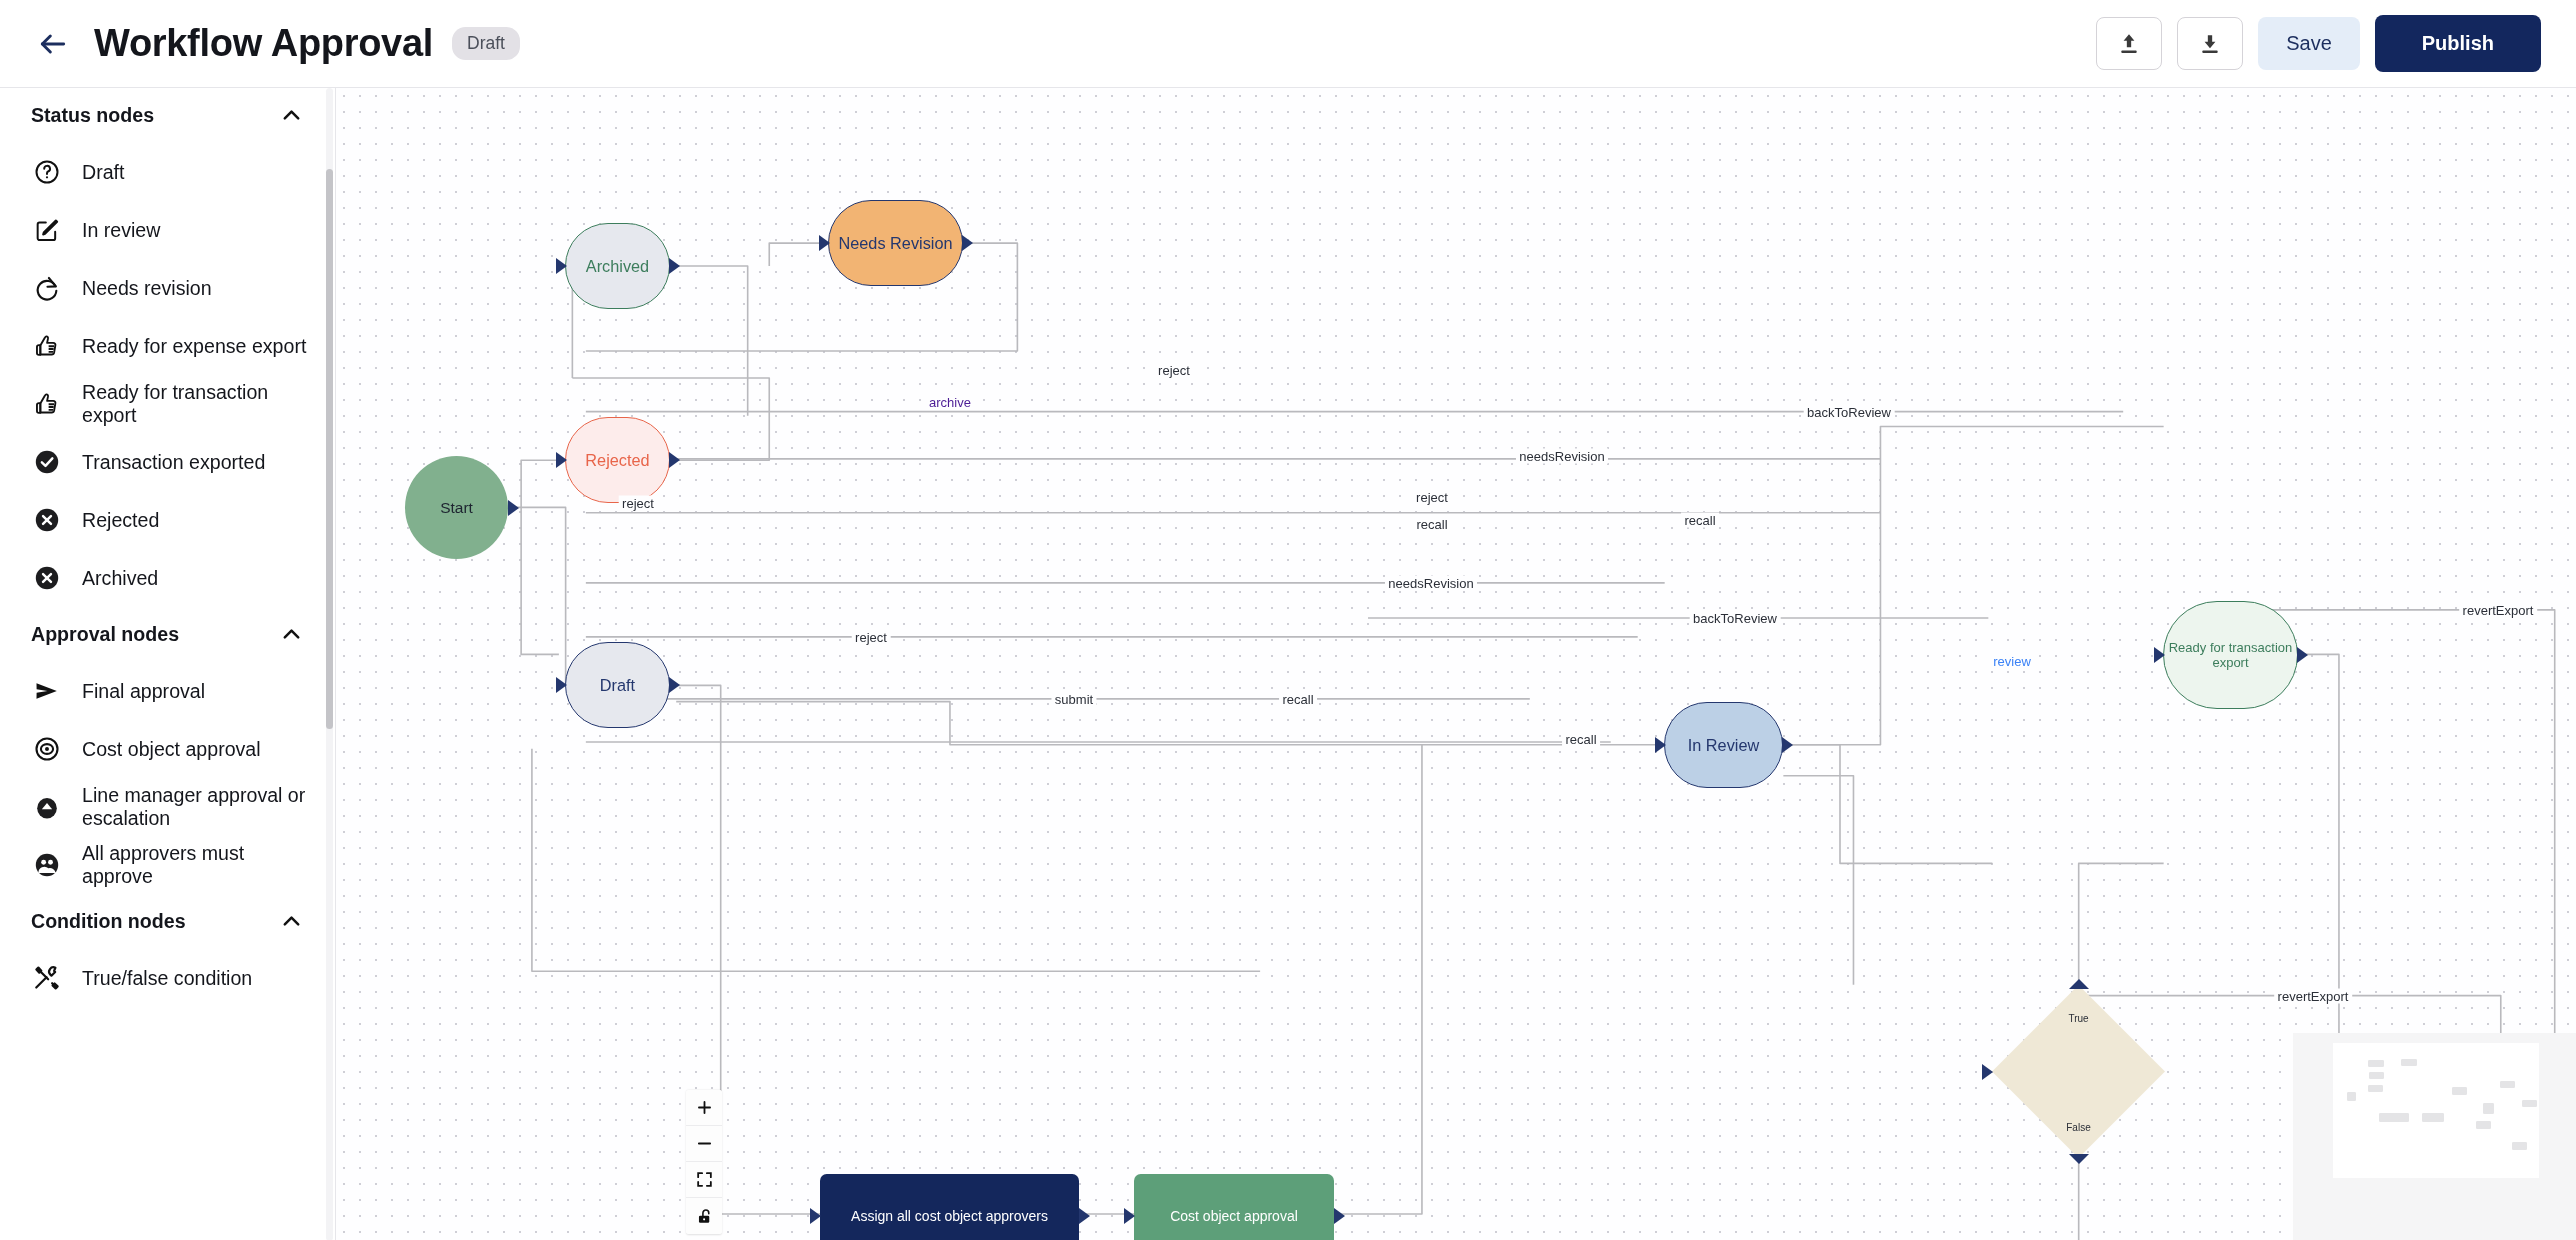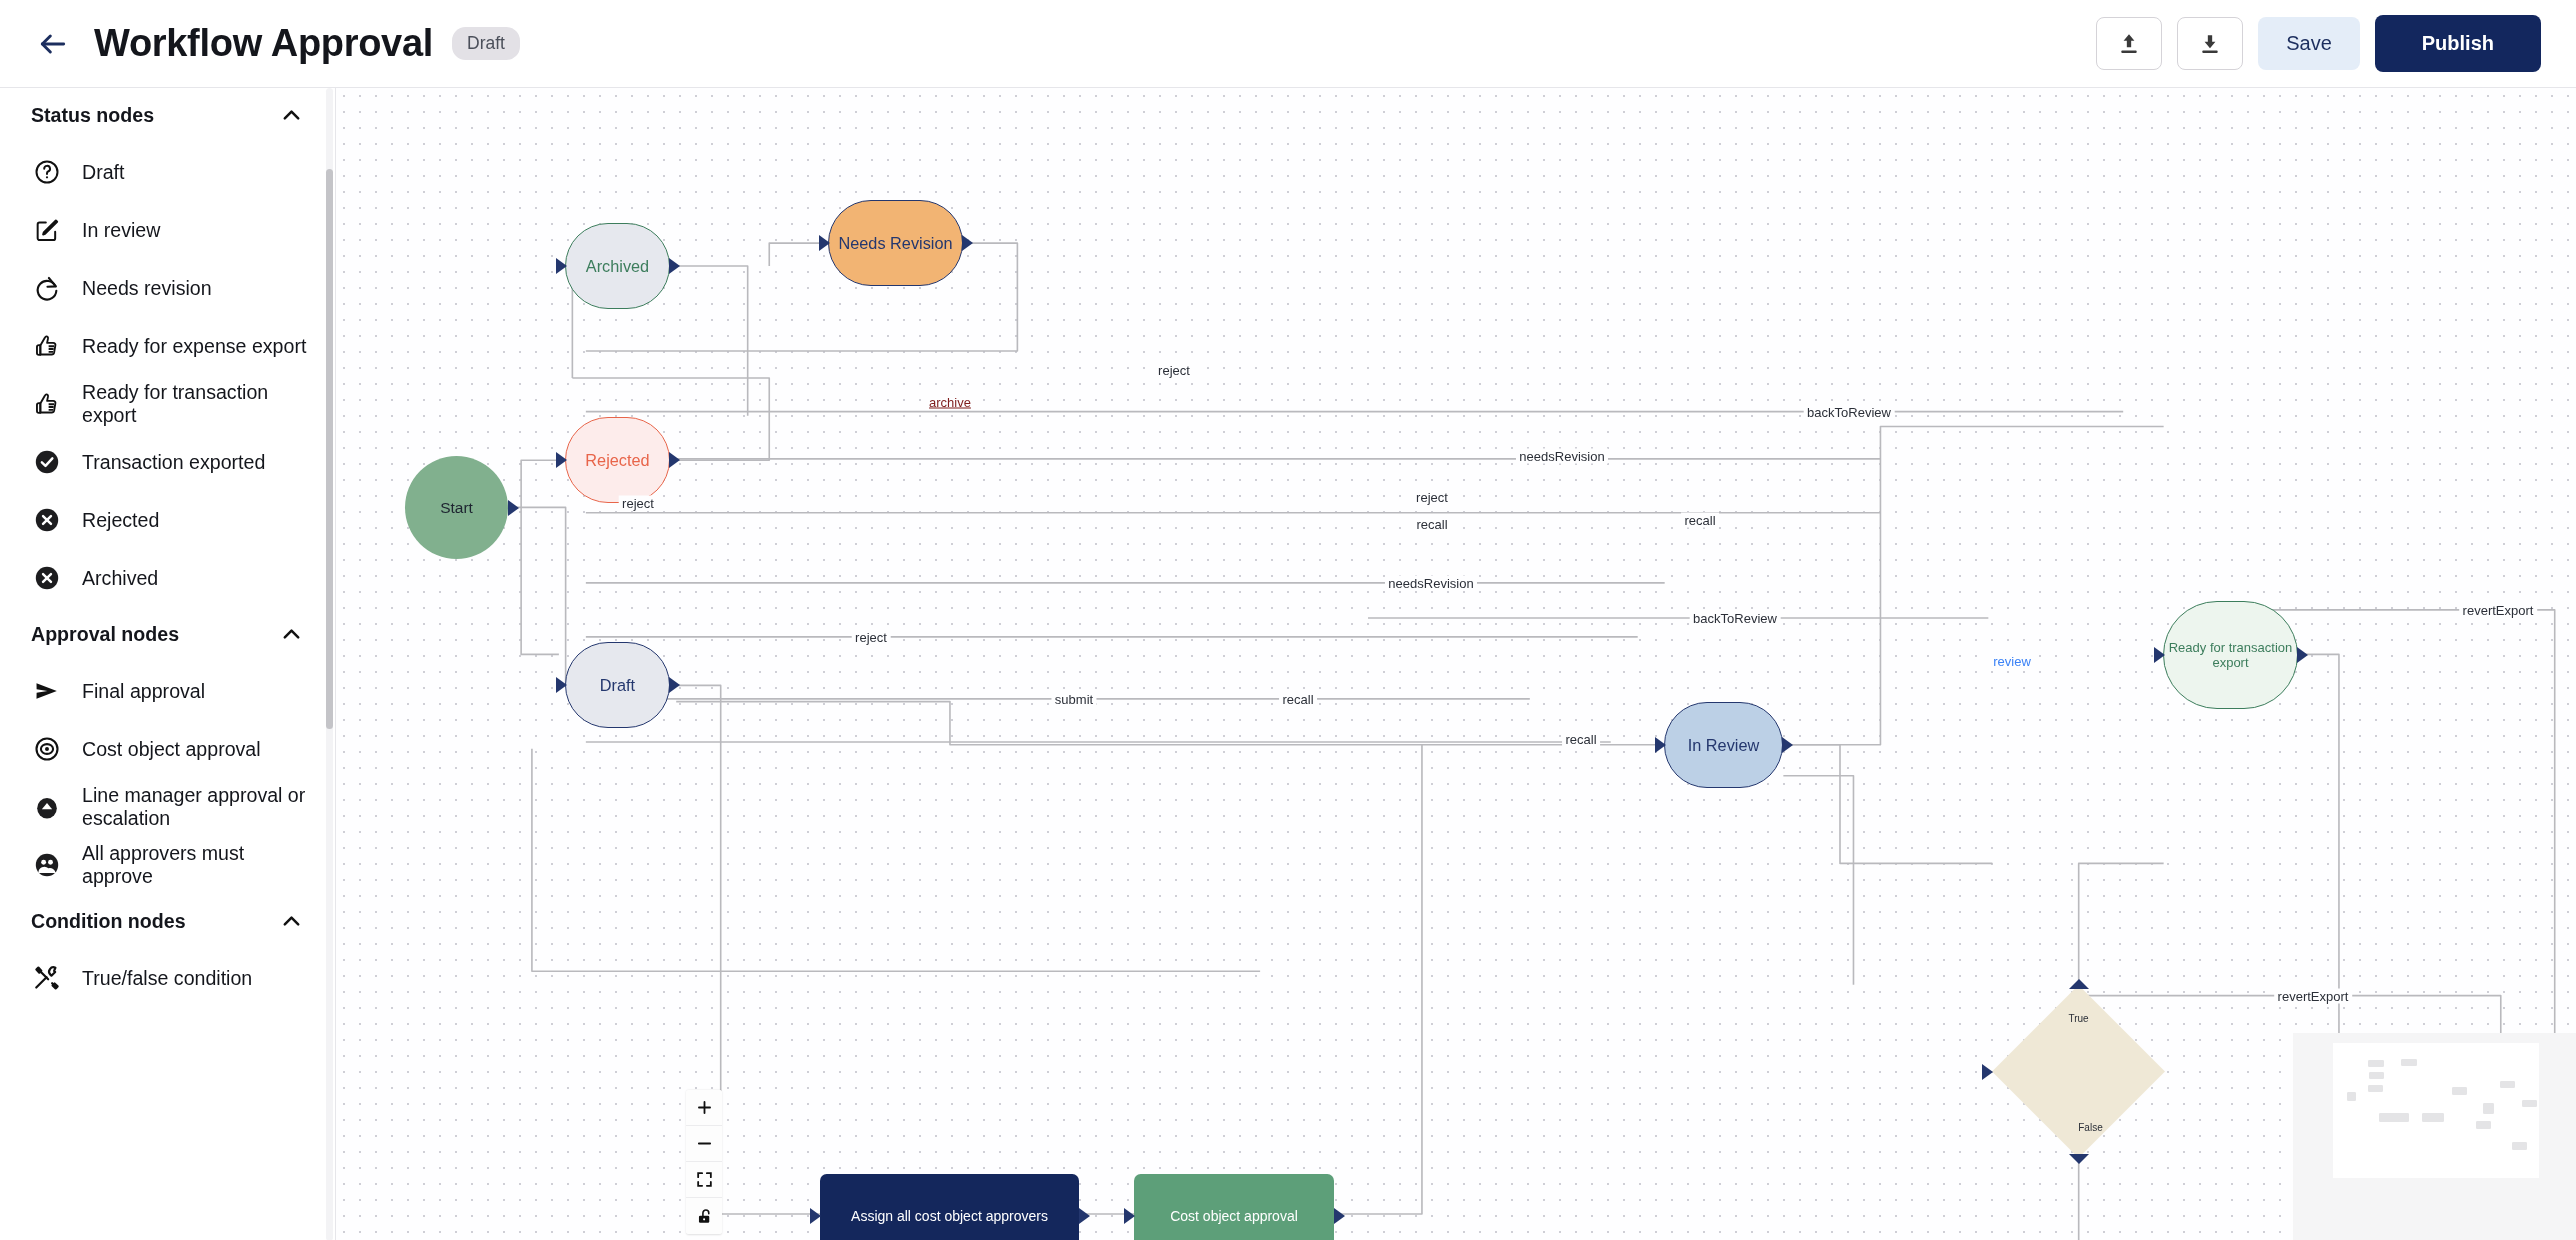--- a/index.html
+++ b/index.html
@@ -438,37 +438,37 @@
       <div class="node" style="left: 798px; top: 1086px; width: 200px; height: 84px; color: rgb(255, 255, 255); font-size: 14px; background: rgb(93, 159, 121); border-radius: 6.7px;">
         <span class="ntext">Cost object approval</span>
         <span class="port in"></span>
         <span class="port out"></span>
       </div>
       <div class="node" style="left: 1656px; top: 897px; width: 173px; height: 173px; color: rgb(43, 47, 56); font-size: 11px; background: transparent;">
         <span style="position: absolute; inset: 0px; background: rgb(239, 232, 214); clip-path: polygon(50% 0%, 100% 50%, 50% 100%, 0% 50%);"></span>
         <span class="ntext">Paid with company card</span>
         <span class="port in"></span>
         <span style="position: absolute; top: 28px; left: 0px; width: 100%; text-align: center; font-size: 10px; color: rgb(43, 47, 56);">True</span>
-        <span style="position: absolute; bottom: 24px; left: 12px; width: 100%; text-align: center; font-size: 10px; color: rgb(43, 47, 56);">False</span>
+        <span style="position: absolute; bottom: 24px; left: 0px; width: 100%; text-align: center; font-size: 10px; color: rgb(43, 47, 56);">False</span>
         <span style="position: absolute; top: -6px; left: 50%; transform: translateX(-50%); width: 0px; height: 0px; border-left: 10px solid transparent; border-right: 10px solid transparent; border-bottom: 10.8px solid rgb(36, 55, 110);"></span>
         <span style="position: absolute; bottom: -6px; left: 50%; transform: translateX(-50%); width: 0px; height: 0px; border-left: 10px solid transparent; border-right: 10px solid transparent; border-top: 10.8px solid rgb(36, 55, 110);"></span>
       </div>
       <div class="node" style="left: 1827px; top: 513px; width: 135px; height: 108px; color: rgb(60, 125, 92); font-size: 13px; background: rgb(237, 245, 238); border: 1.5px solid rgb(60, 125, 92); border-radius: 54px;">
         <span class="ntext">Ready for transaction export</span>
         <span class="port in"></span>
         <span class="port out"></span>
       </div>
       <div class="node" style="left: 2020px; top: 971px; width: 135px; height: 84px; color: rgb(255, 255, 255); font-size: 13px; background: rgb(77, 141, 107); border: 1.5px solid rgb(77, 141, 107); border-radius: 42px;">
         <span class="ntext">Transaction Exported</span>
         <span class="port in"></span>
         <span class="port out"></span>
       </div>
     </div>
   <div id="edge-label-layer">
-      <div style="position: absolute; transform: translate(-50%, -50%); font-size: 13px; color: #7f1d1d; background: rgb(254, 254, 255); padding: 0px 3.4px; white-space: nowrap; left: 614px; top: 314px; text-decoration: underline;">archive</div>
+      <div style="position: absolute; transform: translate(-50%, -50%); font-size: 13px; color: #4c1d95; background: rgb(254, 254, 255); padding: 0px 3.4px; white-space: nowrap; left: 614px; top: 314px;">archive</div>
       <div style="position: absolute; transform: translate(-50%, -50%); font-size: 13px; color: rgb(43, 47, 56); background: rgb(254, 254, 255); padding: 0px 3.4px; white-space: nowrap; left: 838px; top: 282px;">reject</div>
       <div style="position: absolute; transform: translate(-50%, -50%); font-size: 13px; color: rgb(43, 47, 56); background: rgb(254, 254, 255); padding: 0px 3.4px; white-space: nowrap; left: 302px; top: 415px;">reject</div>
       <div style="position: absolute; transform: translate(-50%, -50%); font-size: 13px; color: rgb(43, 47, 56); background: rgb(254, 254, 255); padding: 0px 3.4px; white-space: nowrap; left: 535px; top: 549px;">reject</div>
       <div style="position: absolute; transform: translate(-50%, -50%); font-size: 13px; color: rgb(43, 47, 56); background: rgb(254, 254, 255); padding: 0px 3.4px; white-space: nowrap; left: 1096px; top: 409px;">reject</div>
       <div style="position: absolute; transform: translate(-50%, -50%); font-size: 13px; color: rgb(43, 47, 56); background: rgb(254, 254, 255); padding: 0px 3.4px; white-space: nowrap; left: 1226px; top: 368px;">needsRevision</div>
       <div style="position: absolute; transform: translate(-50%, -50%); font-size: 13px; color: rgb(43, 47, 56); background: rgb(254, 254, 255); padding: 0px 3.4px; white-space: nowrap; left: 1095px; top: 495px;">needsRevision</div>
       <div style="position: absolute; transform: translate(-50%, -50%); font-size: 13px; color: rgb(43, 47, 56); background: rgb(254, 254, 255); padding: 0px 3.4px; white-space: nowrap; left: 1096px; top: 436px;">recall</div>
       <div style="position: absolute; transform: translate(-50%, -50%); font-size: 13px; color: rgb(43, 47, 56); background: rgb(254, 254, 255); padding: 0px 3.4px; white-space: nowrap; left: 1364px; top: 432px;">recall</div>
       <div style="position: absolute; transform: translate(-50%, -50%); font-size: 13px; color: rgb(43, 47, 56); background: rgb(254, 254, 255); padding: 0px 3.4px; white-space: nowrap; left: 962px; top: 611px;">recall</div>
       <div style="position: absolute; transform: translate(-50%, -50%); font-size: 13px; color: rgb(43, 47, 56); background: rgb(254, 254, 255); padding: 0px 3.4px; white-space: nowrap; left: 1245px; top: 651px;">recall</div>

